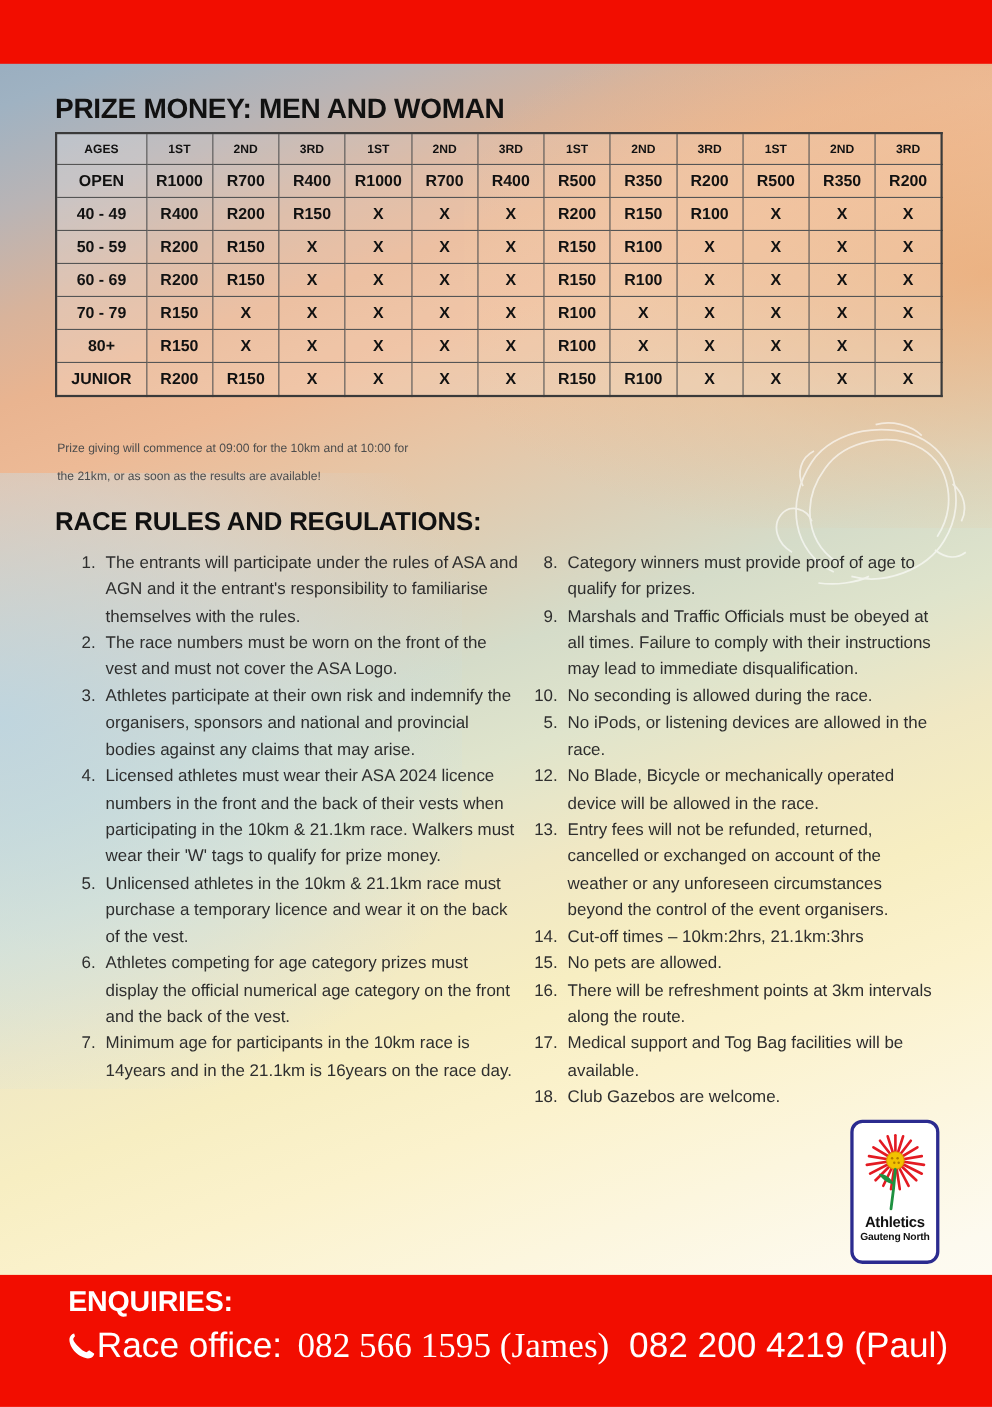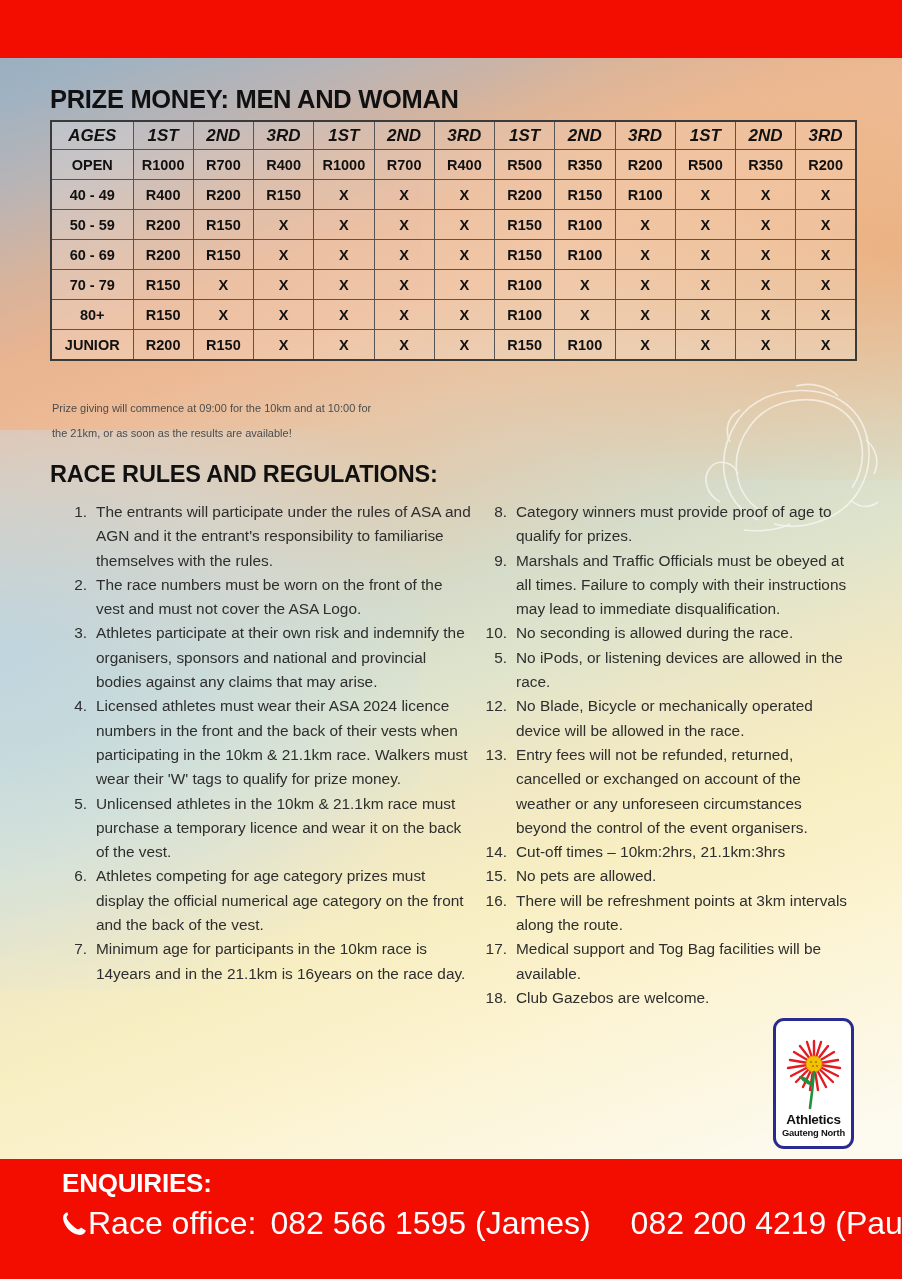--- a/index.html
+++ b/index.html
@@ -119,23 +119,22 @@
     color: #ffffff;
     border-color: #2a2a5c;
   }
   th.grp-cat   { background: #2b2b8f; }
   th.grp-navy  { background: #2b2b8f; }
   th.grp-red   { background: #f20d00; border-color:#8c0800; }
 
   
   .prize-table tr.sub td {
     height: 27px;
-    font-size: 17px;
+    font-size: 11px;
     background: rgba(255,255,255,0.13);
-    font-style: italic;
   }
   
   .prize-table tr.data td {
     background: rgba(255,255,255,0.17);
   }
   .prize-table tr.data td.agecell,
   .prize-table tr.sub td.agecell {
     background: rgba(255,255,255,0.22);
   }
 
@@ -192,21 +191,21 @@
     position: absolute;
     left: 773px; top: 1018px;
     width: 81px; height: 131px;
     background: #ffffff;
     border: 3px solid #2b2b8f;
     border-radius: 11px;
     box-sizing: border-box;
     display: flex;
     flex-direction: column;
     align-items: center;
-    justify-content: center;
+    justify-content: flex-start;
     padding-top: 6px;
   }
   .agn-flower { width: 62px; height: 76px; display:block; }
   .agn-name {
     font-size: 13.5px;
     font-weight: bold;
     color: #111111;
     letter-spacing: -0.3px;
     line-height: 14px;
     margin-top: 1px;
@@ -232,21 +231,21 @@
     position: absolute;
     left: 60px; top: 1205px;
     display: flex;
     align-items: center;
     color: #ffffff;
     font-size: 32px;
     white-space: nowrap;
   }
   .phone-icon { width: 26px; height: 28px; margin-right: 2px; flex: 0 0 auto; }
   .footer-label { margin-right: 14px; }
-  .footer-num1  { margin-right: 40px; }
+  .footer-num1  { margin-right: 18px; font-family: Liberation Serif, serif; }
 </style>
 </head>
 <body>
 
 <div class="page">
 
   <div class="wash-blue"></div>
   <div class="wash-orange"></div>
 
   <svg class="splash" viewBox="0 0 190 150">

